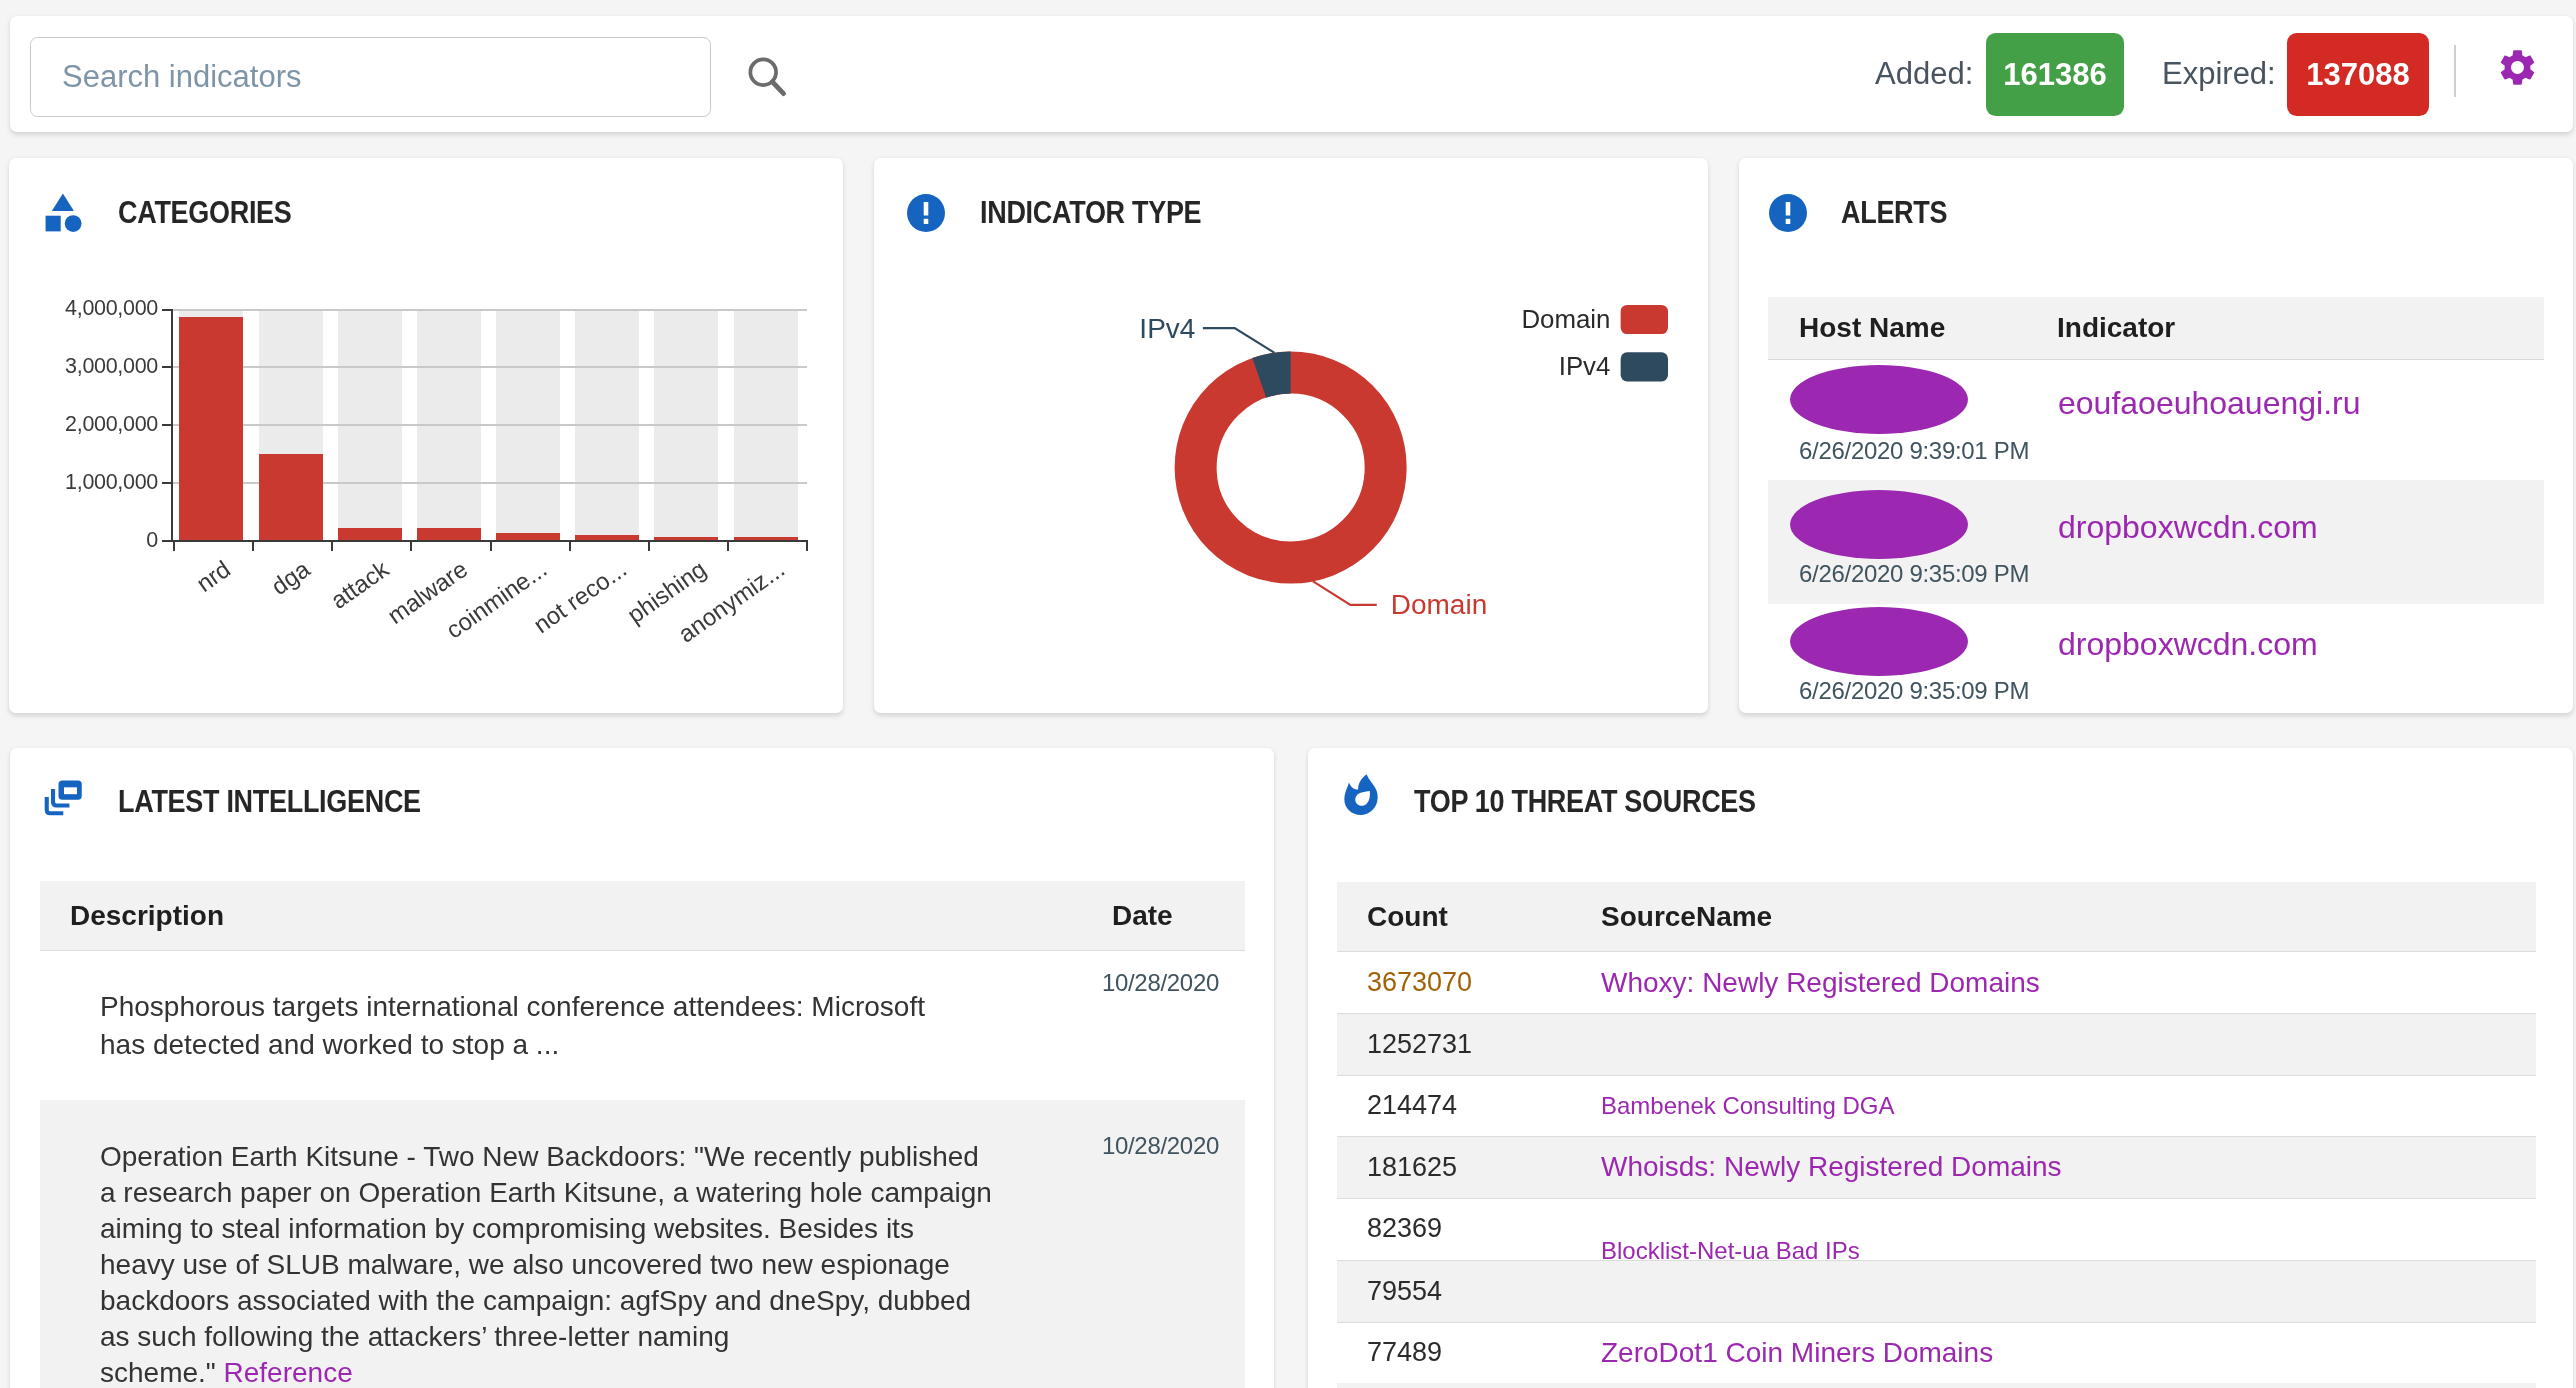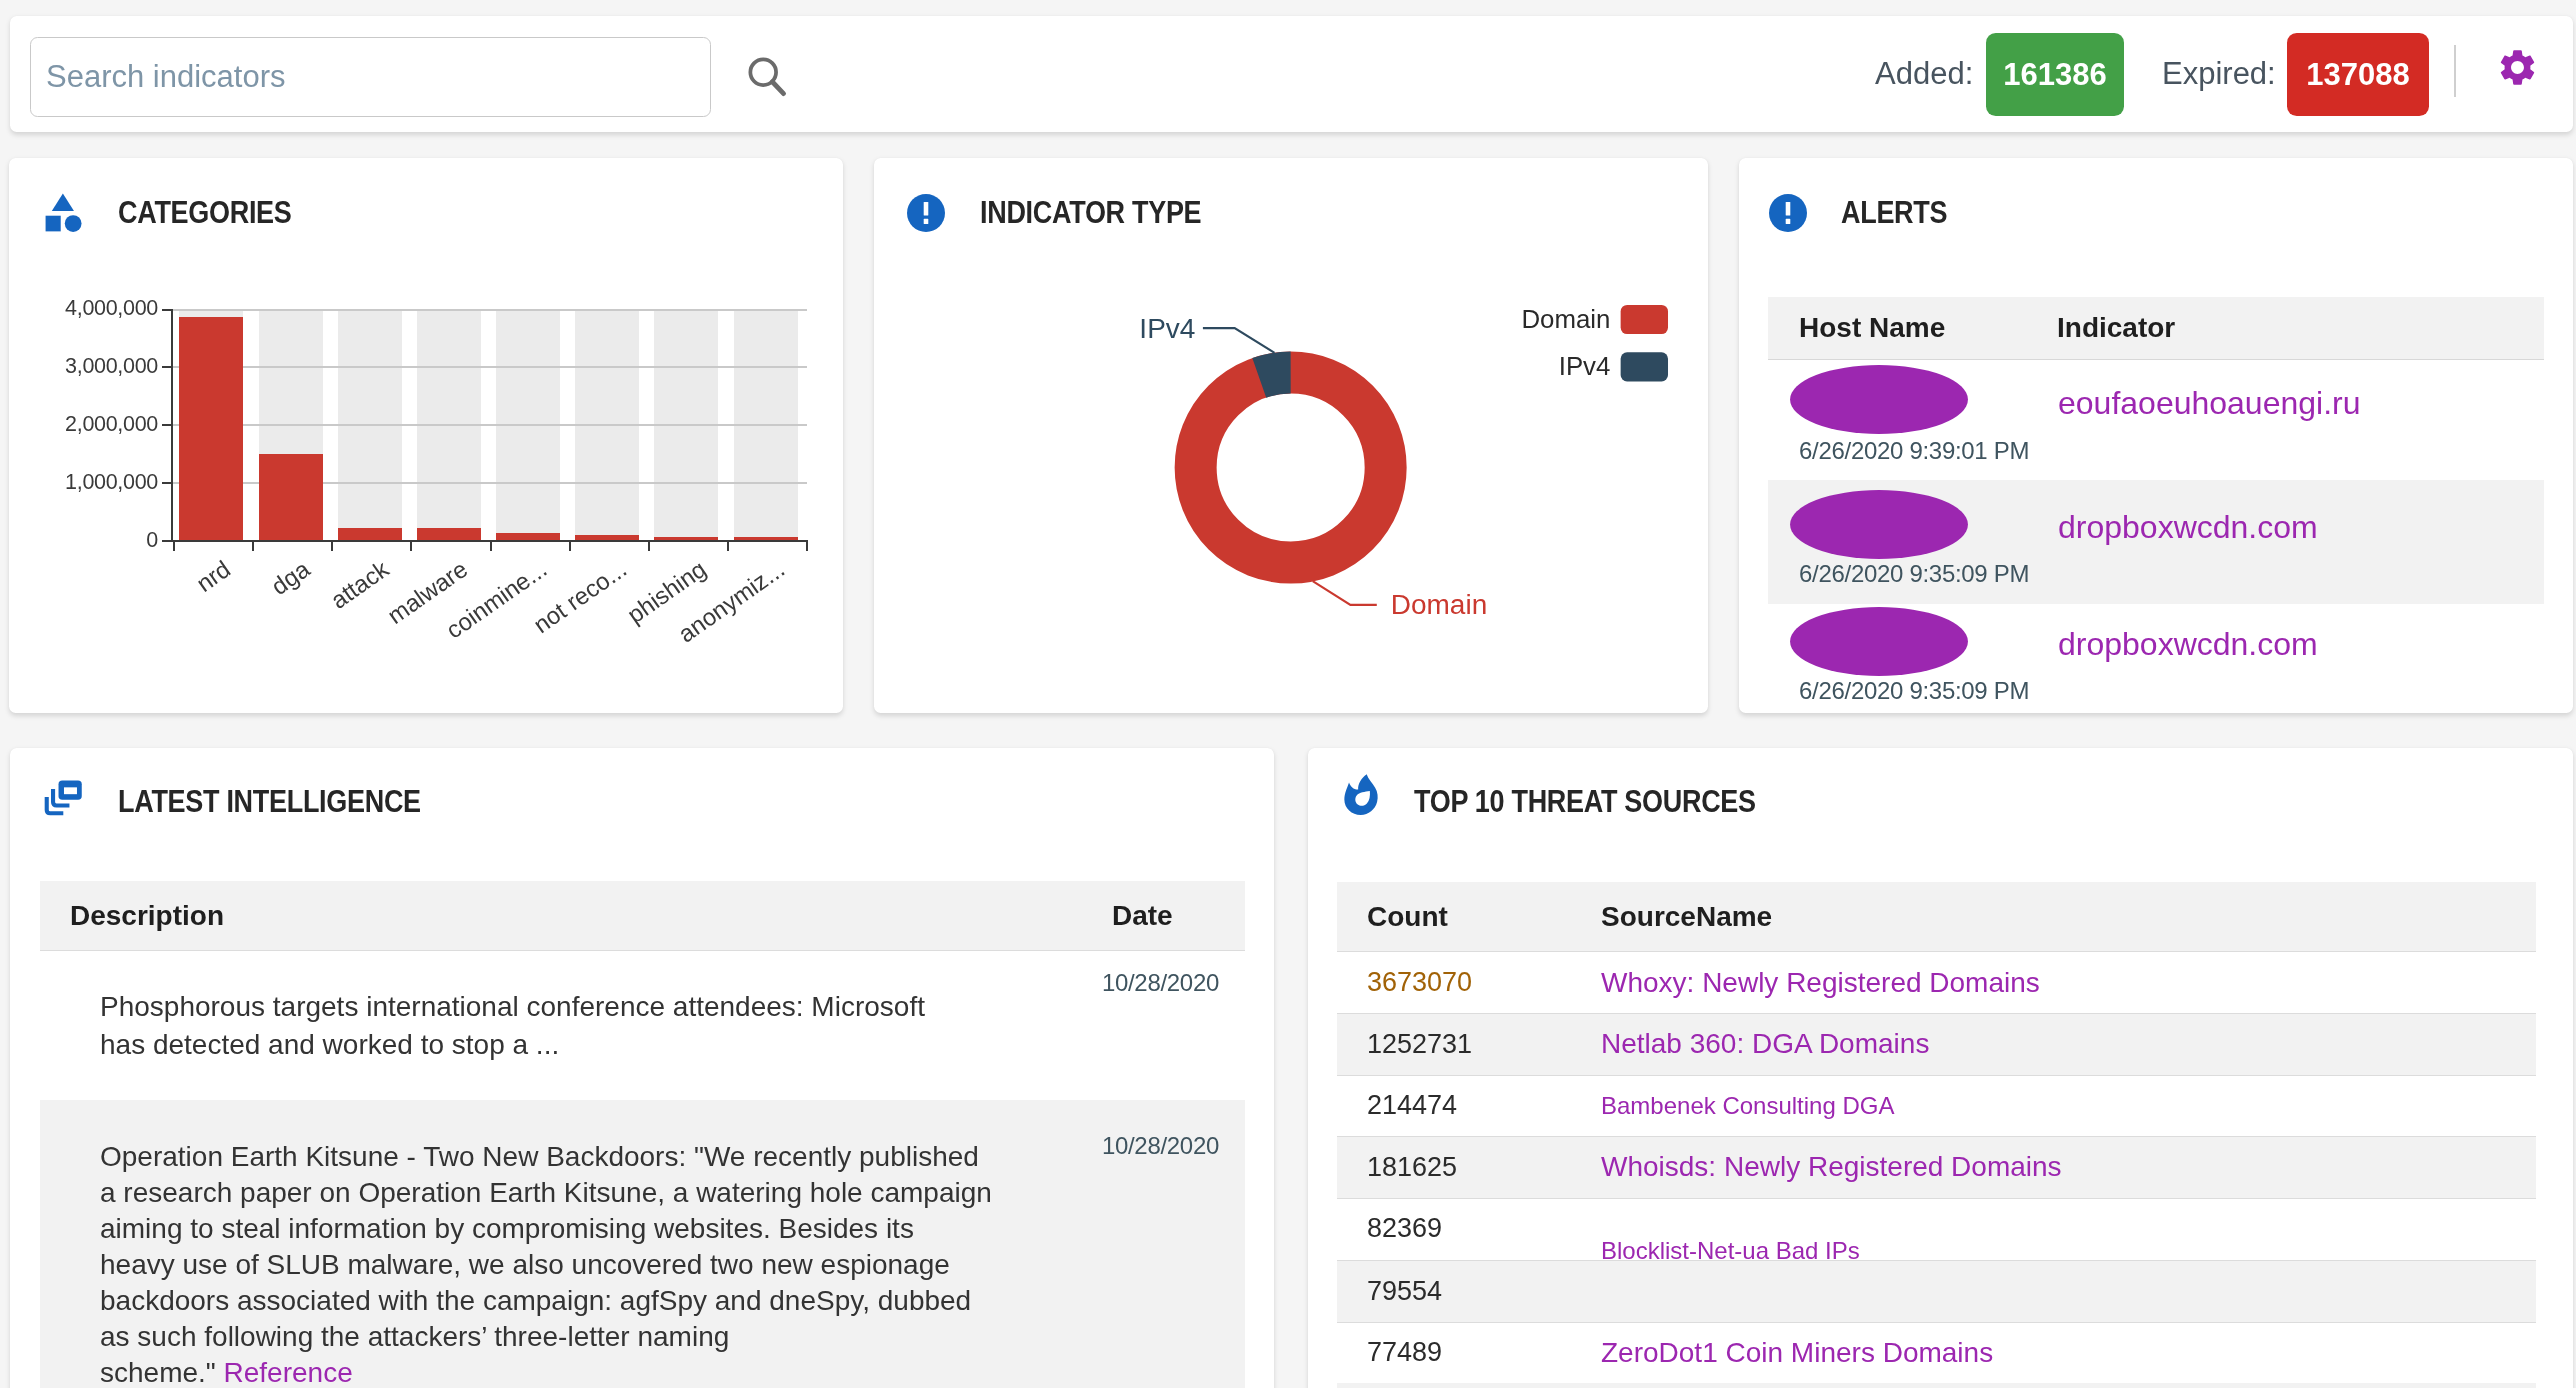--- a/index.html
+++ b/index.html
@@ -11,21 +11,21 @@
   .th { position:absolute; font-size:28px; font-weight:bold; color:#1f1f1f; }
   .slate { color:#40566a; }
   .purple { color:#9c27b0; }
 </style>
 </head>
 <body>
 <div class="abs" style="left:0;top:0;width:2576px;height:1388px;">
 
   <div class="card" style="left:9.7px;top:15.6px;width:2563px;height:116px;"></div>
   <div class="abs" style="left:30px;top:37px;width:681px;height:80px;border:1.6px solid #c9c9c9;border-radius:7.5px;background:#fff;"></div>
-  <div class="abs" style="left:46px;top:37px;height:80px;line-height:80px;font-size:31px;color:#7e95a7;">Search indicators</div>
+  <div class="abs" style="left:62px;top:37px;height:80px;line-height:80px;font-size:31px;color:#7e95a7;">Search indicators</div>
   <svg class="abs" style="left:746px;top:55px;" width="43" height="45" viewBox="0 0 80 84">
     <circle cx="32" cy="32" r="24" fill="none" stroke="#6b6b6b" stroke-width="7"></circle>
     <line x1="49" y1="50" x2="70" y2="72" stroke="#6b6b6b" stroke-width="9" stroke-linecap="round"></line>
   </svg>
   <div class="abs slate" style="left:1875px;top:15.6px;height:116px;line-height:116px;font-size:31px;color:#48545f;">Added:</div>
   <div class="abs" style="left:1986px;top:33px;width:138px;height:83px;background:#43a047;border-radius:9.7px;color:#fff;font-size:31px;font-weight:bold;text-align:center;line-height:83px;">161386</div>
   <div class="abs" style="left:2162px;top:15.6px;height:116px;line-height:116px;font-size:31px;color:#48545f;">Expired:</div>
   <div class="abs" style="left:2287px;top:33px;width:142px;height:83px;background:#d32b24;border-radius:9.7px;color:#fff;font-size:31px;font-weight:bold;text-align:center;line-height:83px;">137088</div>
   <div class="abs" style="left:2454px;top:45px;width:1.6px;height:52px;background:#cfcfcf;"></div>
   <svg class="abs" style="left:2496px;top:46px;" width="43" height="43" viewBox="0 0 24 24">
@@ -181,21 +181,20 @@
   <div class="abs" style="left:1337px;top:951px;width:1199px;height:1.1px;background:#dcdcdc;"></div>
   <div class="abs" style="left:1337px;top:1013px;width:1199px;height:1.1px;background:#dcdcdc;"></div>
   <div class="abs" style="left:1337px;top:1075px;width:1199px;height:1.1px;background:#dcdcdc;"></div>
   <div class="abs" style="left:1337px;top:1136px;width:1199px;height:1.1px;background:#dcdcdc;"></div>
   <div class="abs" style="left:1337px;top:1198px;width:1199px;height:1.1px;background:#dcdcdc;"></div>
   <div class="abs" style="left:1337px;top:1260px;width:1199px;height:1.1px;background:#dcdcdc;"></div>
   <div class="abs" style="left:1337px;top:1322px;width:1199px;height:1.1px;background:#dcdcdc;"></div>
   <div class="abs" style="left:1367px;top:952px;height:61px;line-height:61px;font-size:27px;color:#a16207;text-align:center;">3673070</div>
   <div class="abs purple" style="left:1601px;top:952px;height:61px;line-height:61px;font-size:28px;">Whoxy: Newly Registered Domains</div>
   <div class="abs" style="left:1367px;top:1013px;height:62px;line-height:62px;font-size:27px;color:#2b2b2b;">1252731</div>
-  <div class="abs purple" style="left:1601px;top:1013px;height:62px;line-height:62px;font-size:28px;">Netlab 360: DGA Domains</div>
   <div class="abs" style="left:1367px;top:1075px;height:61px;line-height:61px;font-size:27px;color:#2b2b2b;">214474</div>
   <div class="abs purple" style="left:1601px;top:1075px;height:61px;line-height:61px;font-size:24px;">Bambenek Consulting DGA</div>
   <div class="abs" style="left:1367px;top:1136px;height:62px;line-height:62px;font-size:27px;color:#2b2b2b;">181625</div>
   <div class="abs purple" style="left:1601px;top:1136px;height:62px;line-height:62px;font-size:28px;">Whoisds: Newly Registered Domains</div>
   <div class="abs" style="left:1367px;top:1198px;height:61px;line-height:61px;font-size:27px;color:#2b2b2b;">82369</div>
   <div class="abs" style="left:1367px;top:1260px;height:62px;line-height:62px;font-size:27px;color:#2b2b2b;">79554</div>
   <div class="abs purple" style="left:1601px;top:1220px;height:62px;line-height:62px;font-size:24px;">Blocklist-Net-ua Bad IPs</div>
   <div class="abs" style="left:1367px;top:1322px;height:61px;line-height:61px;font-size:27px;color:#2b2b2b;">77489</div>
   <div class="abs purple" style="left:1601px;top:1322px;height:61px;line-height:61px;font-size:28px;">ZeroDot1 Coin Miners Domains</div>
 

